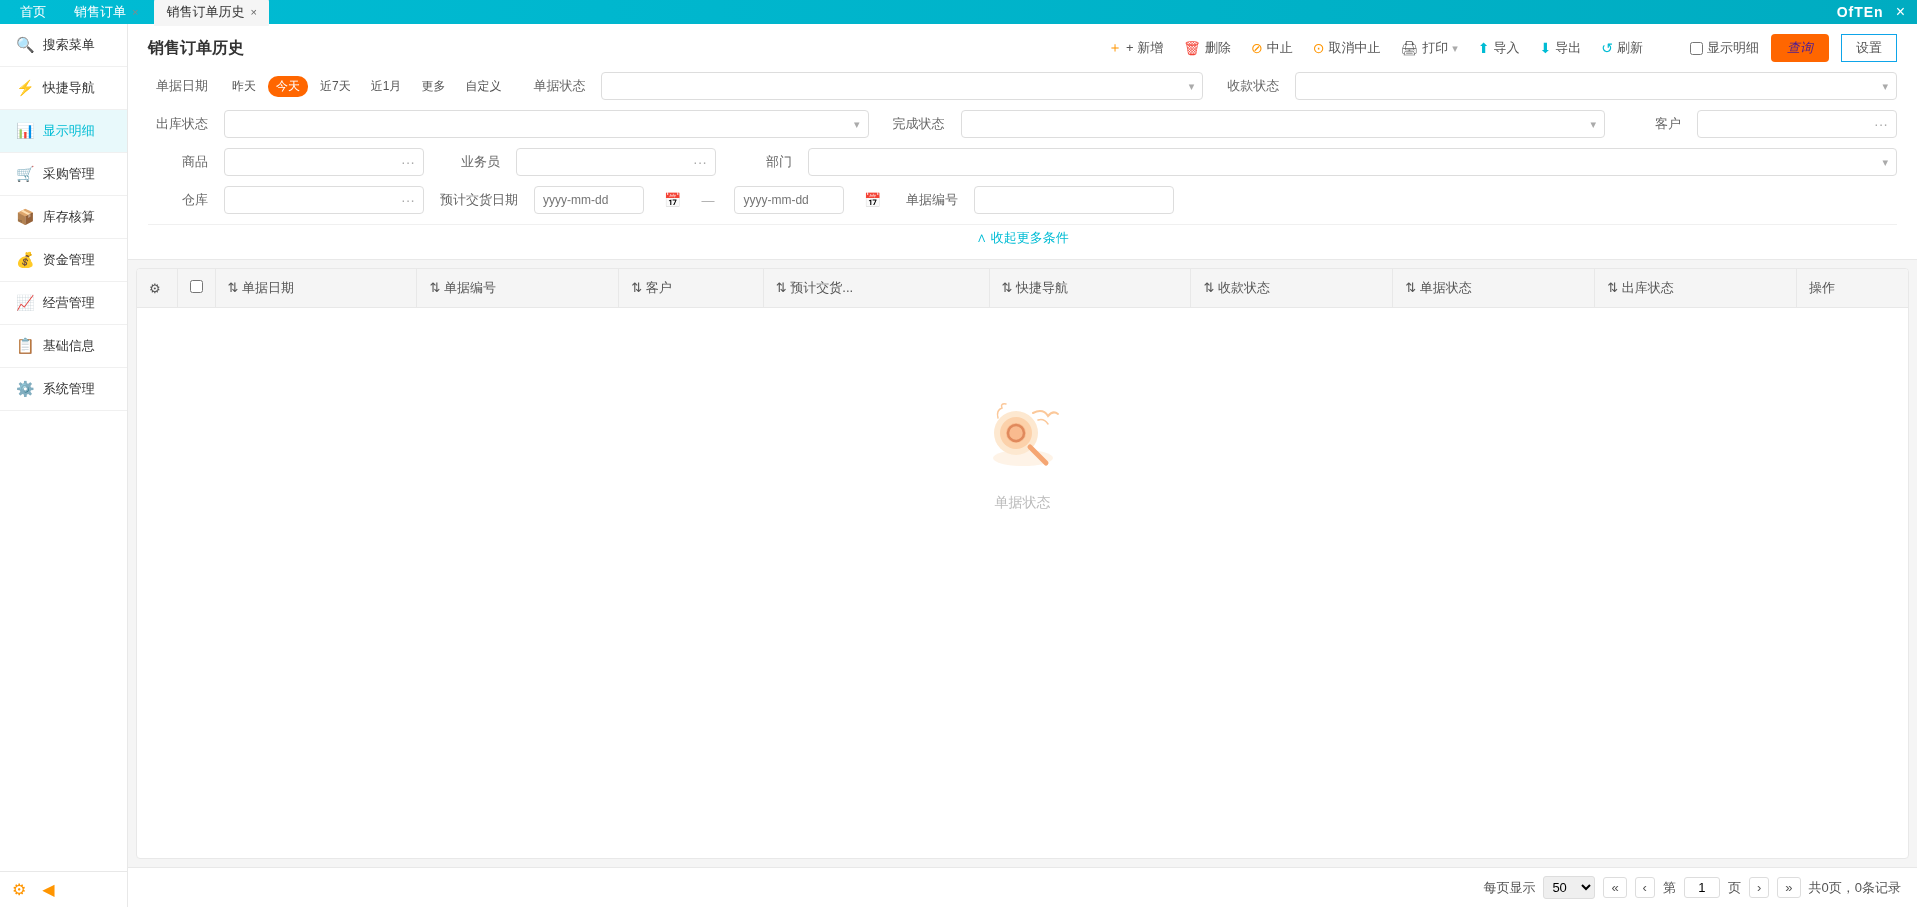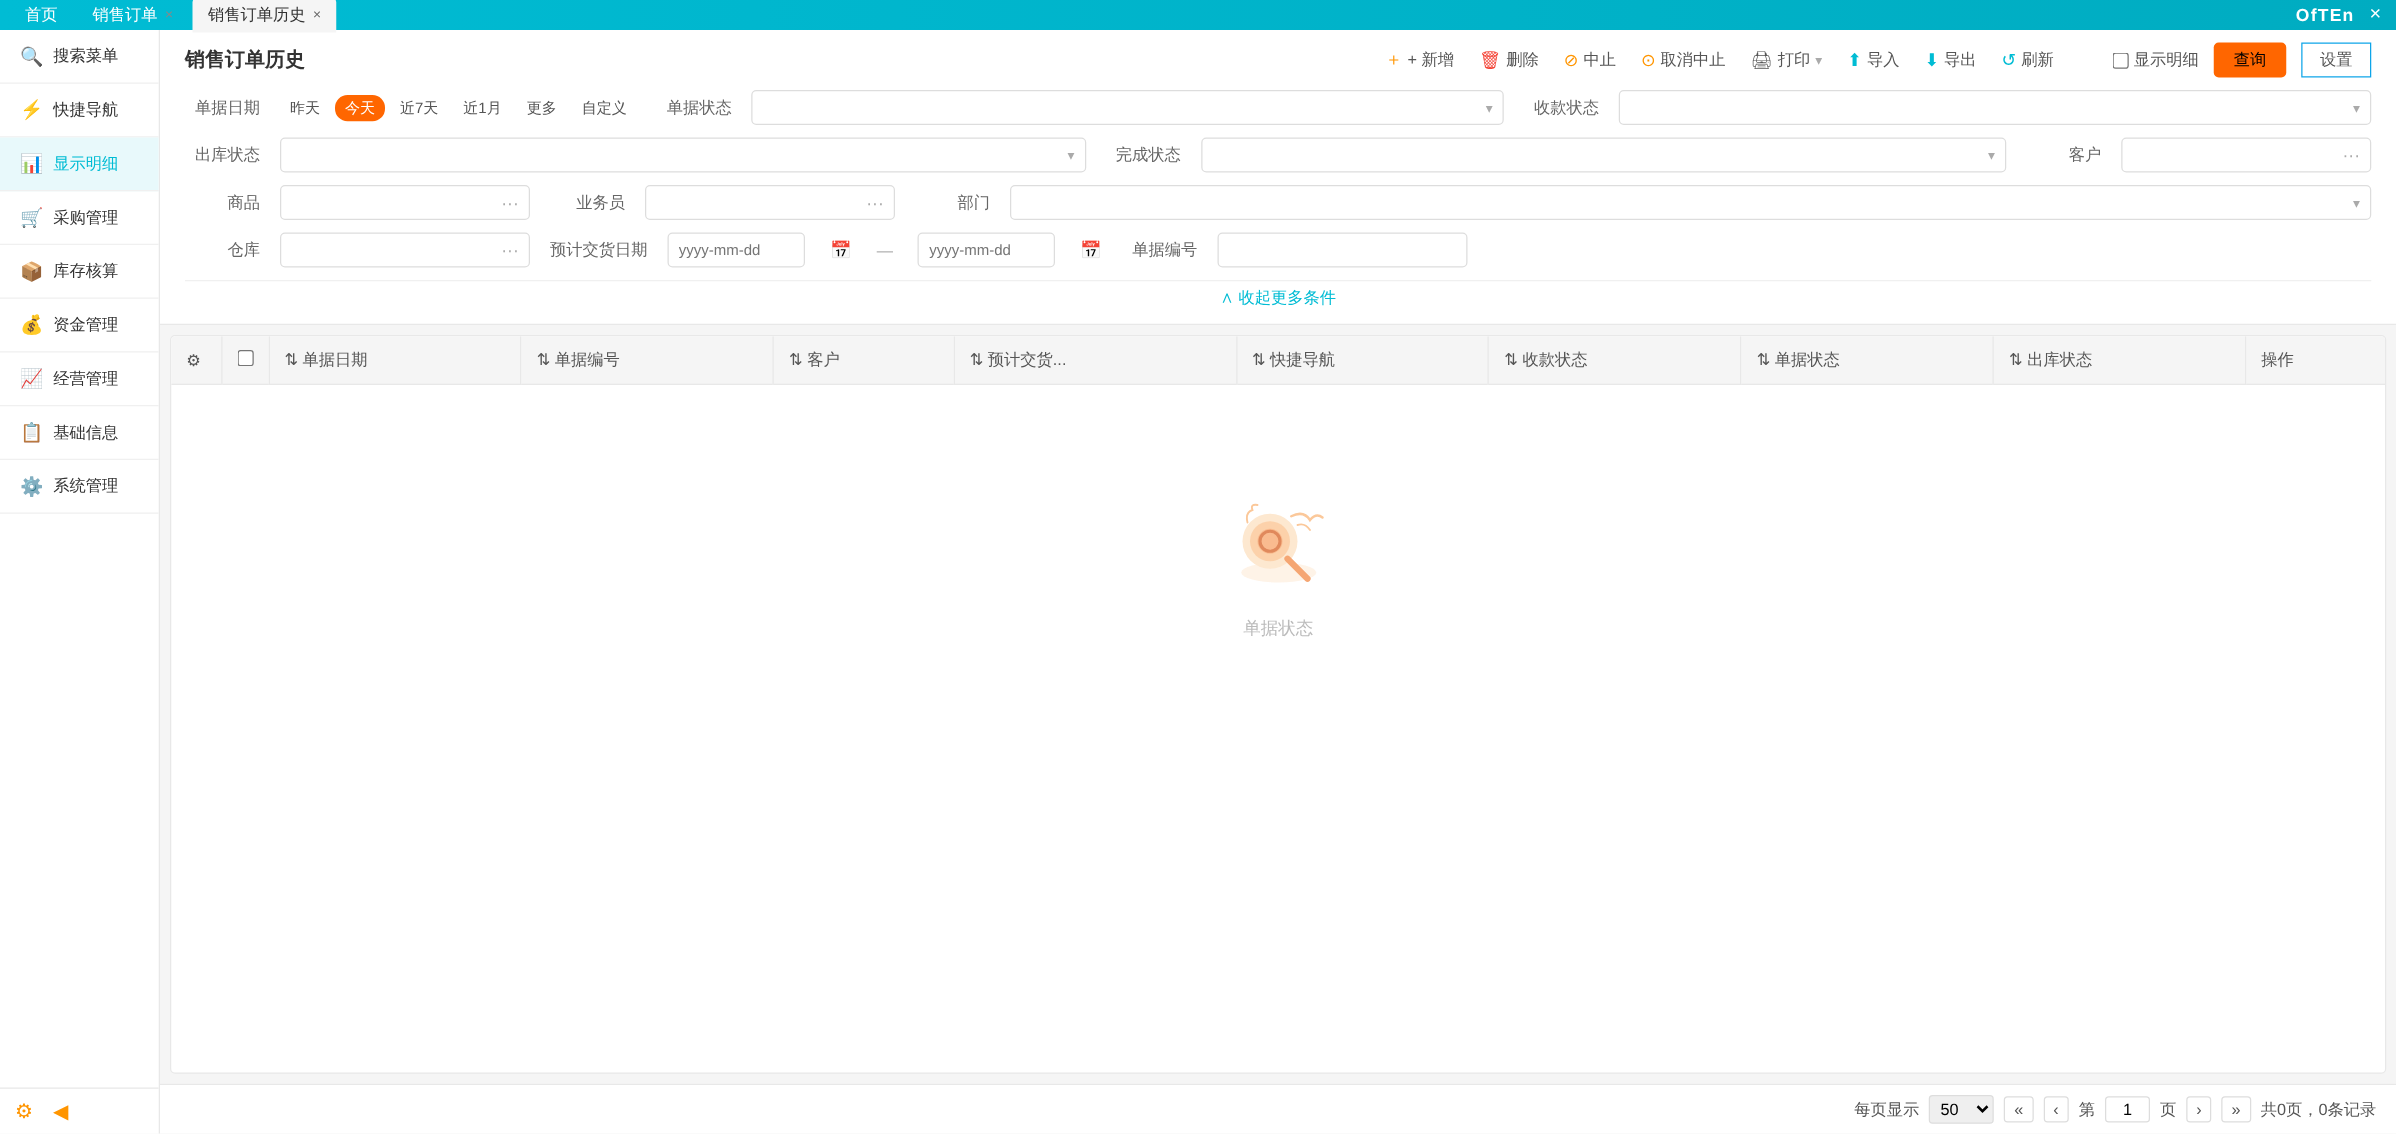--- a/index.html
+++ b/index.html
@@ -138,26 +138,27 @@
     .toolbar-btn .btn-icon { font-size: 14px; color: #ff9500; }
     .toolbar-btn.delete .btn-icon { color: #f44336; }
     .toolbar-btn.stop .btn-icon { color: #ff9500; }
     .toolbar-btn.cancel .btn-icon { color: #ff9500; }
     .toolbar-btn.print .btn-icon { color: #555; }
     .toolbar-btn.import .btn-icon { color: #00bcd4; }
     .toolbar-btn.export .btn-icon { color: #00bcd4; }
     .toolbar-btn.refresh .btn-icon { color: #00bcd4; }
     .btn-primary {
       background: #ff6600;
-      color: #000000;
+      color: #4c1d95;
       border: none;
       border-radius: 4px;
       padding: 5px 16px;
       cursor: pointer;
       font-size: 13px;
+      font-style: italic;
     }
     .btn-setting {
       background: #fff;
       color: #555;
       border: 1px solid #0ea5e9;
       border-radius: 0;
       padding: 4px 14px;
       cursor: pointer;
       font-size: 13px;
     }

